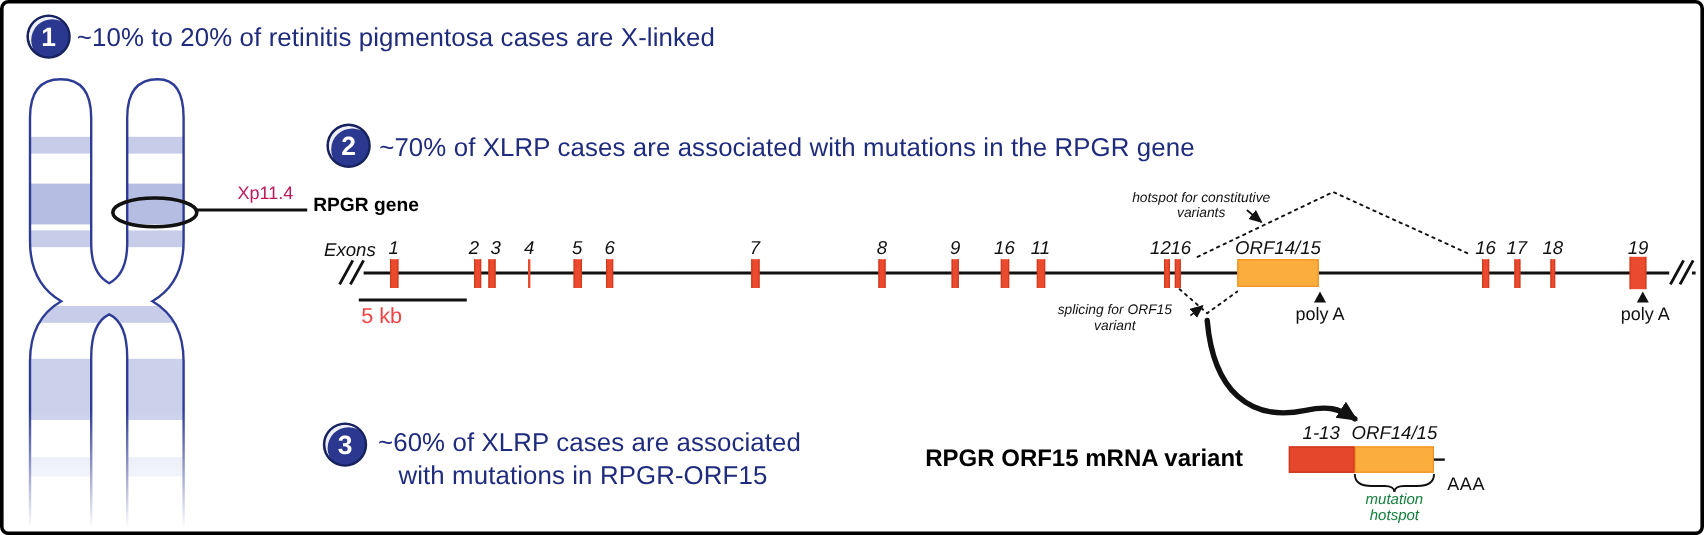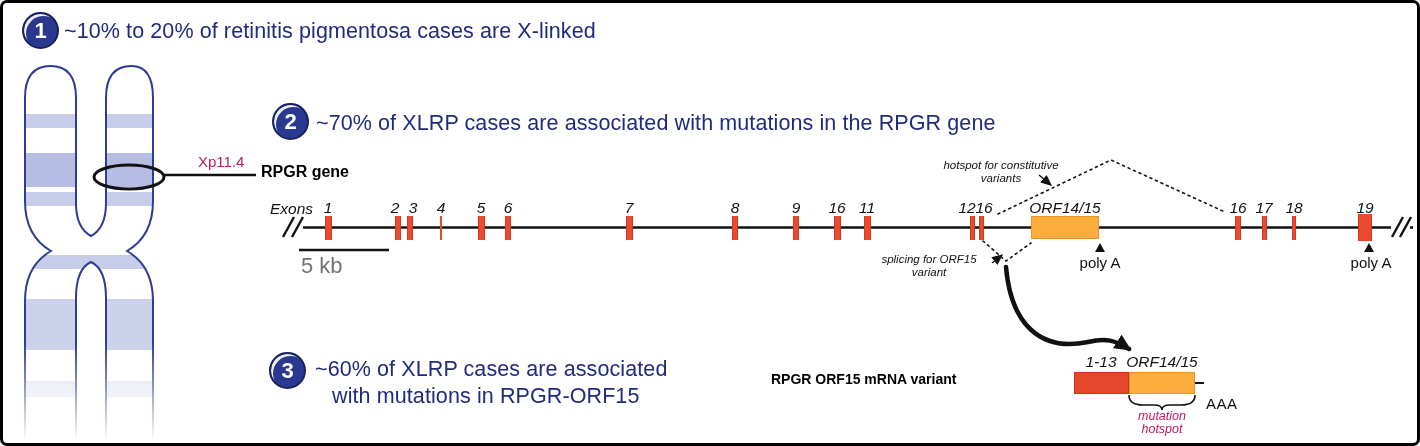--- a/index.html
+++ b/index.html
@@ -24,21 +24,21 @@
     display:flex;align-items:center;justify-content:center;
     box-sizing:border-box;
   }
   .step-text{
     position:absolute;color:var(--navy,#1F2B7D);
     font-size:21.5px;letter-spacing:.1px;white-space:nowrap;
   }
   .locus-label{position:absolute;font-size:15px;color:#be185d;margin-left:32px;}
   .gene-title{position:absolute;font-weight:bold;font-size:16px;color:#000;}
   .exons-word{position:absolute;font-style:italic;font-size:15.5px;color:#111;}
-  .scale-label{position:absolute;font-size:22px;color:#737373;}
+  .scale-label{position:absolute;font-size:18px;color:#ef4444;}
   .exon-bar{
     position:absolute;background:var(--exon-red,#EA4B2F);
     border-left:1px solid #D23A1E;border-right:1px solid #D23A1E;
     box-sizing:border-box;
   }
   .exon-label{
     position:absolute;font-style:italic;font-size:15.5px;color:#111;
     text-align:center;
   }
   .orf-gene-box{
@@ -48,29 +48,29 @@
   }
   .orf-gene-label{
     position:absolute;left:1012px;top:196px;width:100px;text-align:center;
     font-style:italic;font-size:15.5px;color:#111;
   }
   .polya-label{position:absolute;font-size:15px;color:#111;width:70px;text-align:center;}
   .splice-label{
     position:absolute;font-style:italic;font-size:11.5px;color:#111;
     text-align:center;line-height:12.5px;
   }
-  .mrna-title{position:absolute;left:768px;top:368px;font-weight:bold;font-size:14px;color:#000;}
+  .mrna-title{position:absolute;left:768px;top:368px;font-weight:bold;font-size:20px;color:#000;}
   .mrna-seg{position:absolute;top:369px;height:22px;box-sizing:border-box;}
   .seg-red{left:1071px;width:55px;background:var(--mrna-red,#E5472D);border:1.5px solid #C93418;}
   .seg-orange{left:1126px;width:66px;background:var(--orange,#FBAE3E);border:1.5px solid #F0921F;}
   .mrna-seg-label{position:absolute;top:350px;font-style:italic;font-size:15.5px;color:#111;text-align:center;}
   .aaa-label{position:absolute;left:1203px;top:371px;font-size:15px;color:#111;letter-spacing:.5px;margin-top:21px;}
   .hotspot-label{
     position:absolute;left:1119px;top:407px;width:80px;text-align:center;
-    font-style:italic;font-size:12.5px;color:#be185d;line-height:13px;
+    font-style:italic;font-size:12.5px;color:#15803d;line-height:13px;
   }
 </style>
 </head>
 <body>
 
 <div class="figure">
 
   <svg class="layer" width="1420" height="446" viewBox="0 0 1420 446">
     <defs>
       <clipPath id="chromoClip">

